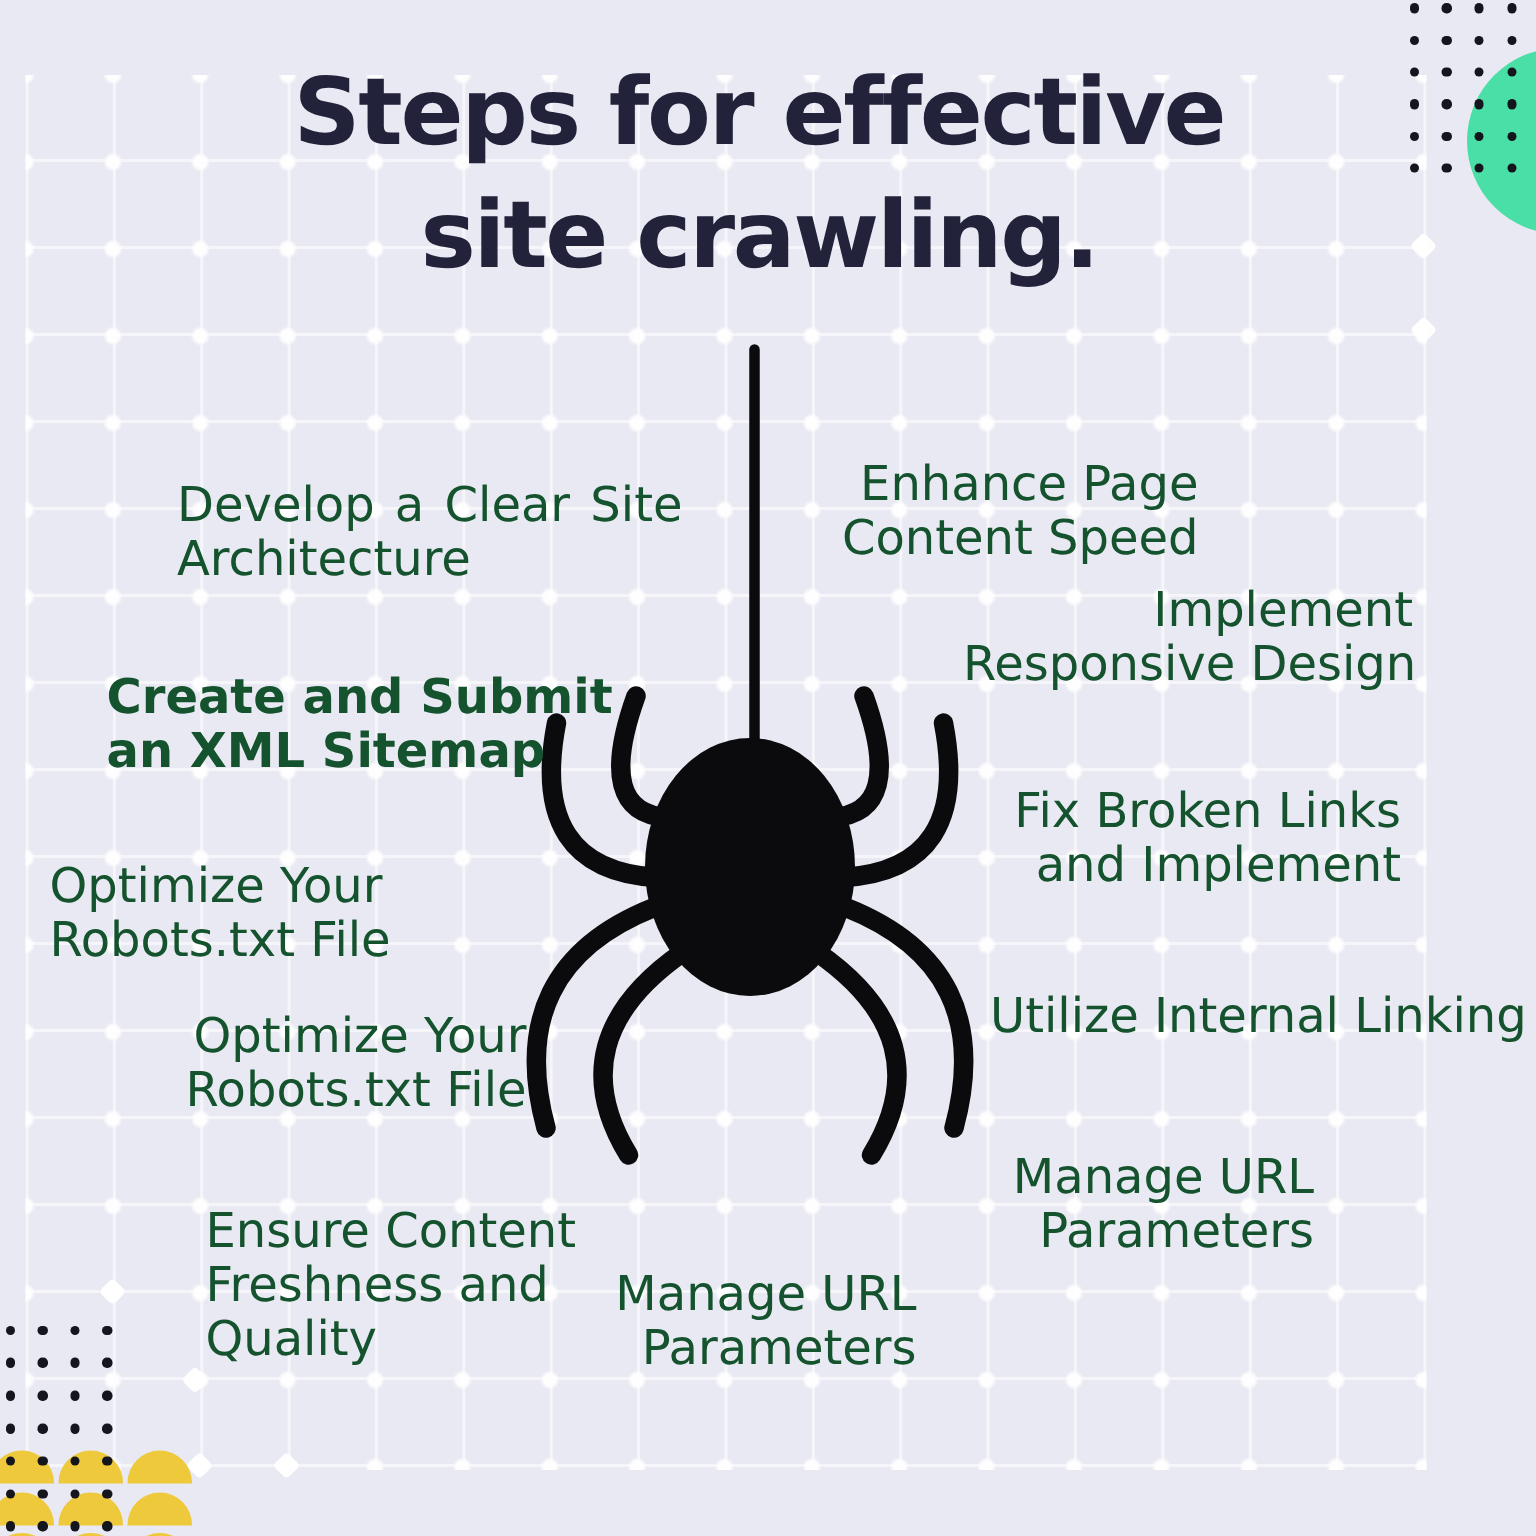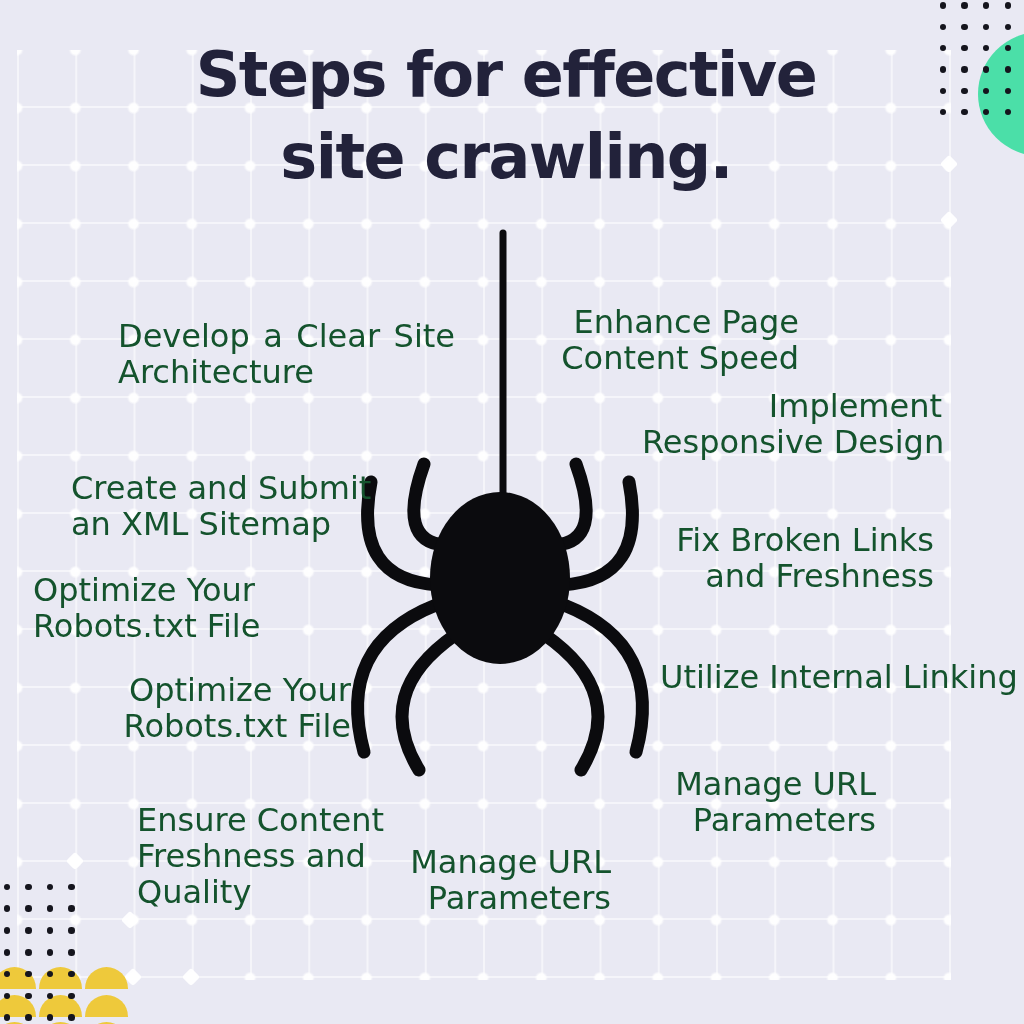--- a/index.html
+++ b/index.html
@@ -30,21 +30,21 @@
   }
   .title span{display:block;}
   
   .step{position:absolute;color:#14532d;font-size:32px;line-height:36px;}
   .step .ln{white-space:nowrap;}
   .step.center{text-align:right;}
   .step .jl{text-align:justify;text-align-last:justify;}
   .s0{left:118px;top:318px;}  .s0 .jl{width:337px;}
   .s1{left:539px;top:304px;width:260px;}
   .s2{left:642px;top:388px;width:300px;}
-  .s3{left:71px;top:470px;}   .s3 .jl{width:294px;}
+  .s3{left:71px;top:446px;font-weight:bold;}   .s3 .jl{width:294px;}
   .s4{left:654px;top:522px;width:280px;}
   .s5{left:33px;top:572px;}
   .s6{left:51px;top:672px;width:300px;}
   .s7{left:660px;top:659px;width:340px;}
   .s8{left:636px;top:766px;width:240px;}
   .s9{left:137px;top:802px;}
   .s10{left:371px;top:844px;width:240px;}
   
   .spider-svg{position:absolute;left:0;top:0;pointer-events:none;}
   
@@ -172,21 +172,21 @@
     <div class="ln">Responsive Design</div>
   </div>
 
   <div class="step s3">
     <div class="ln jl">Create and Submit</div>
     <div class="ln">an XML Sitemap</div>
   </div>
 
   <div class="step s4 center">
     <div class="ln">Fix Broken Links</div>
-    <div class="ln">and Freshness</div>
+    <div class="ln">and Implement</div>
   </div>
 
   <div class="step s5">
     <div class="ln">Optimize Your</div>
     <div class="ln">Robots.txt File</div>
   </div>
 
   <div class="step s6 center">
     <div class="ln">Optimize Your</div>
     <div class="ln">Robots.txt File</div>

